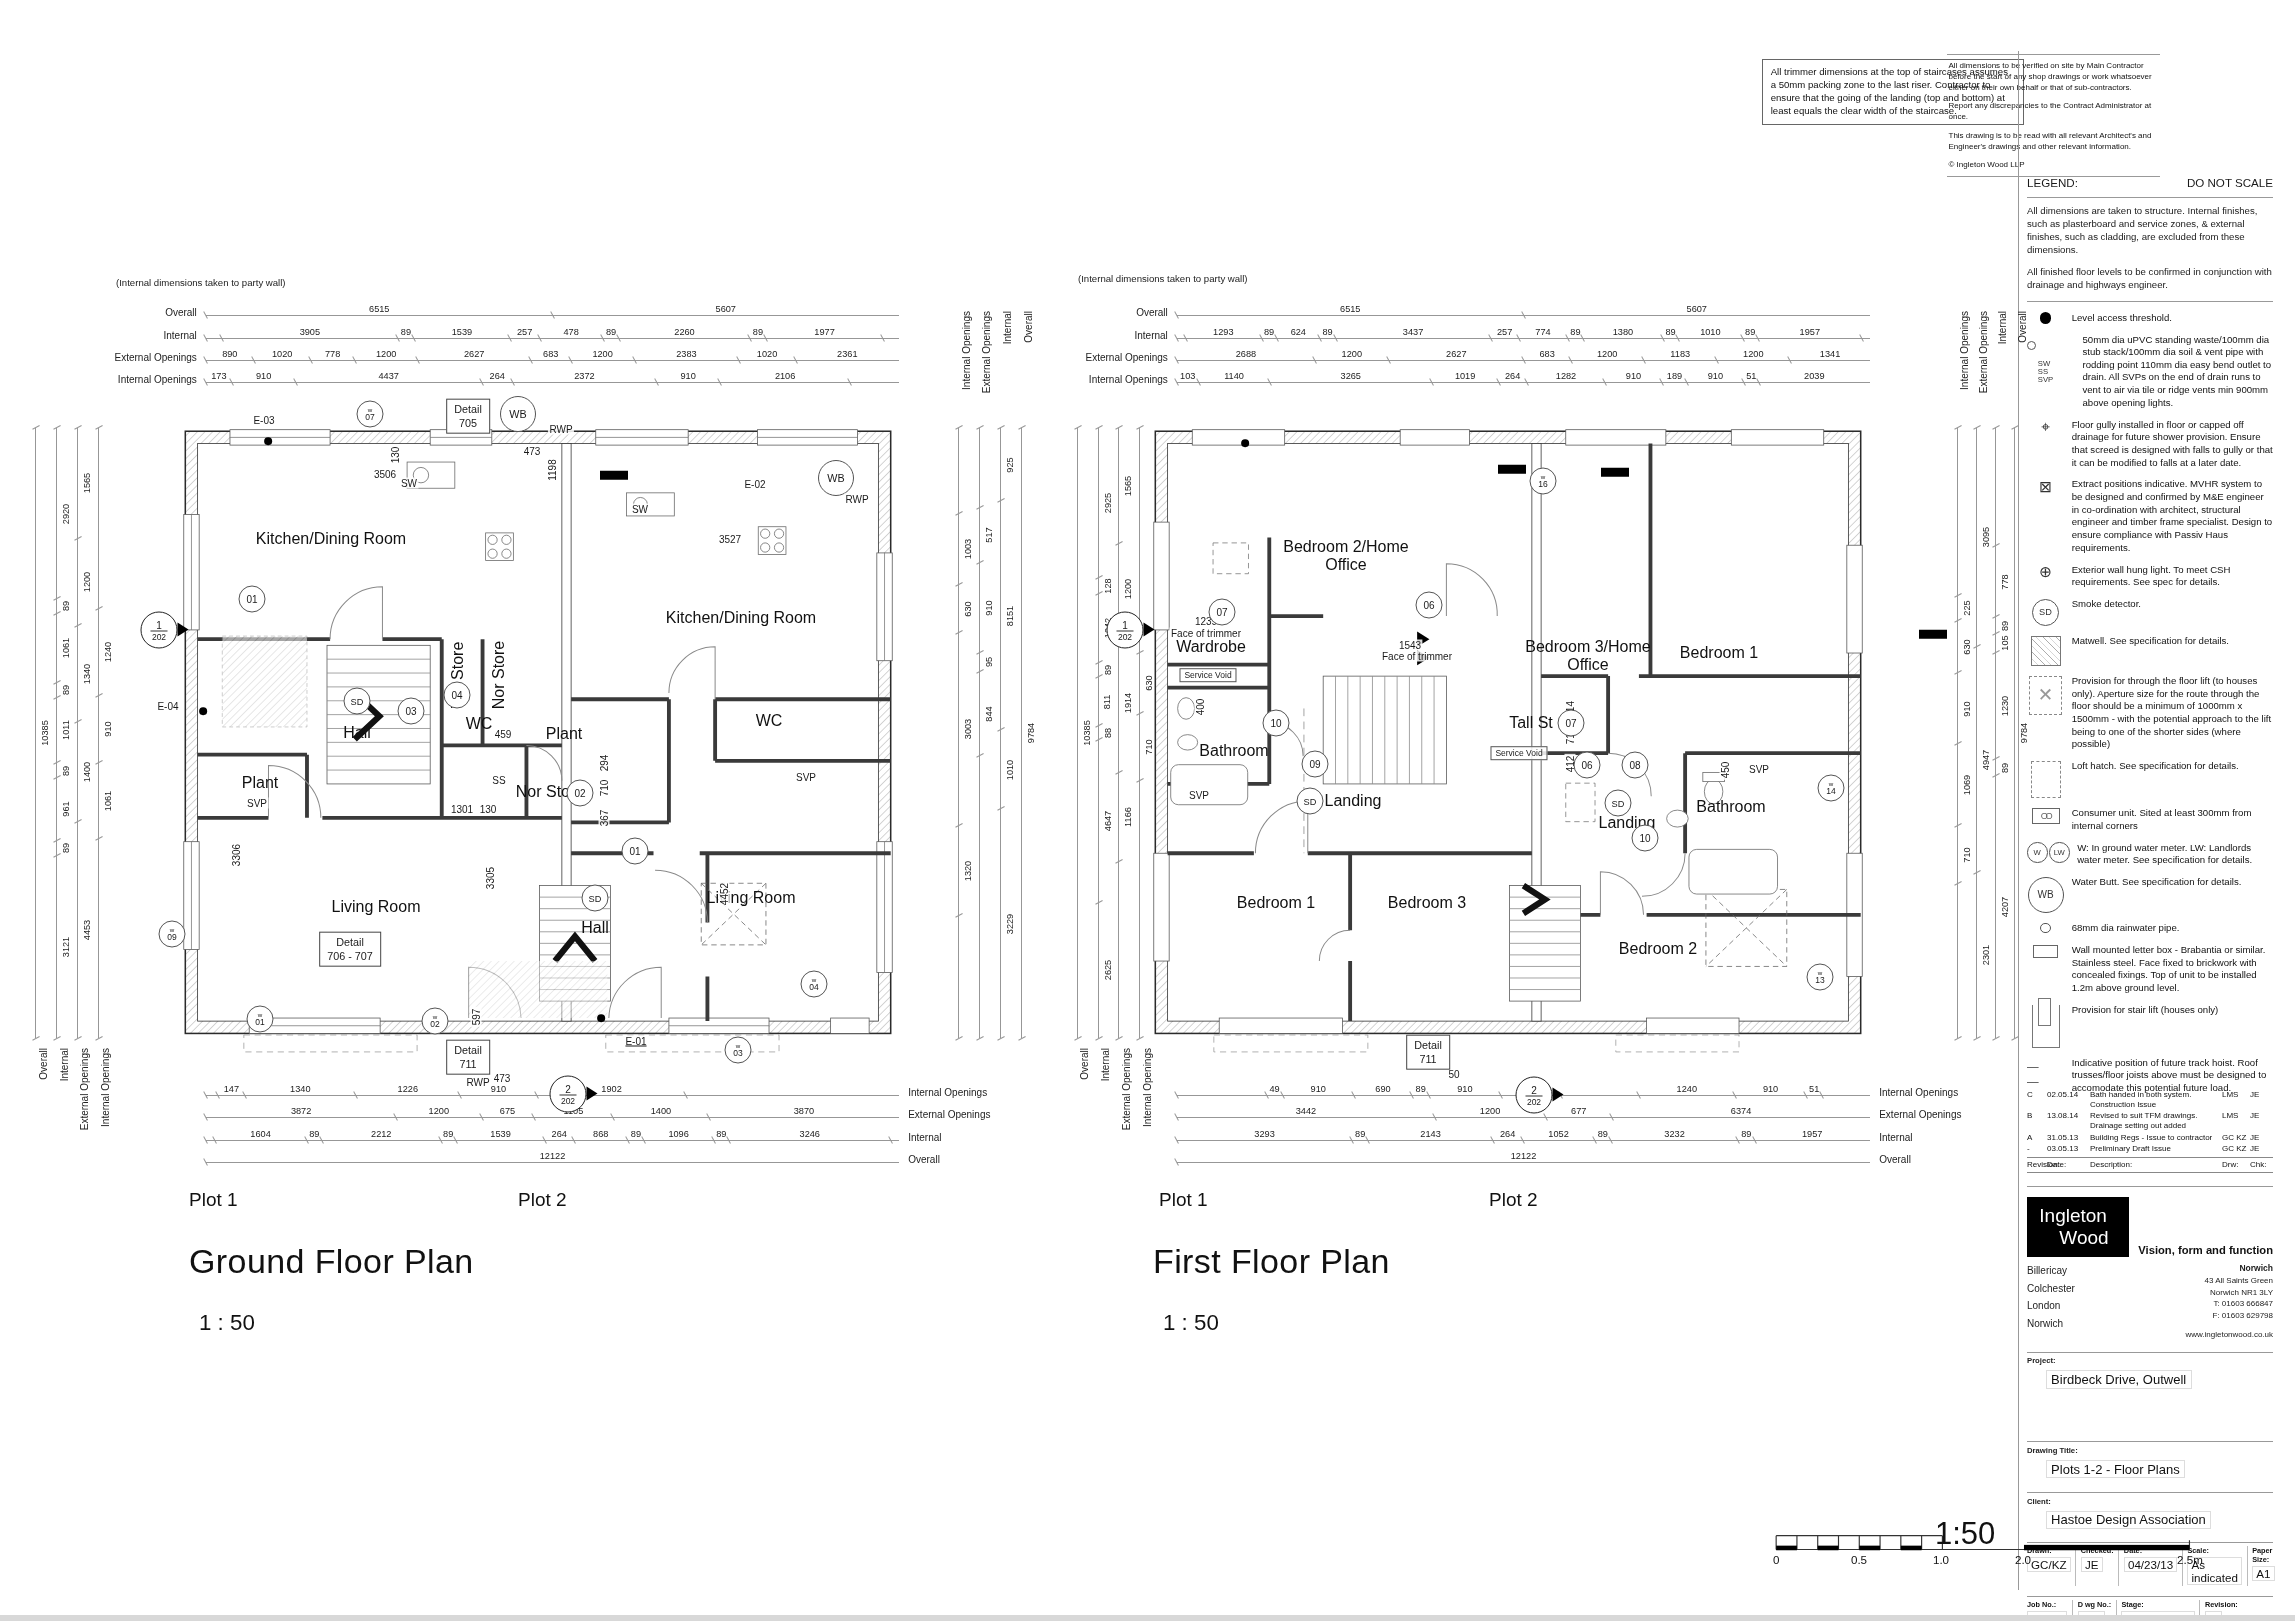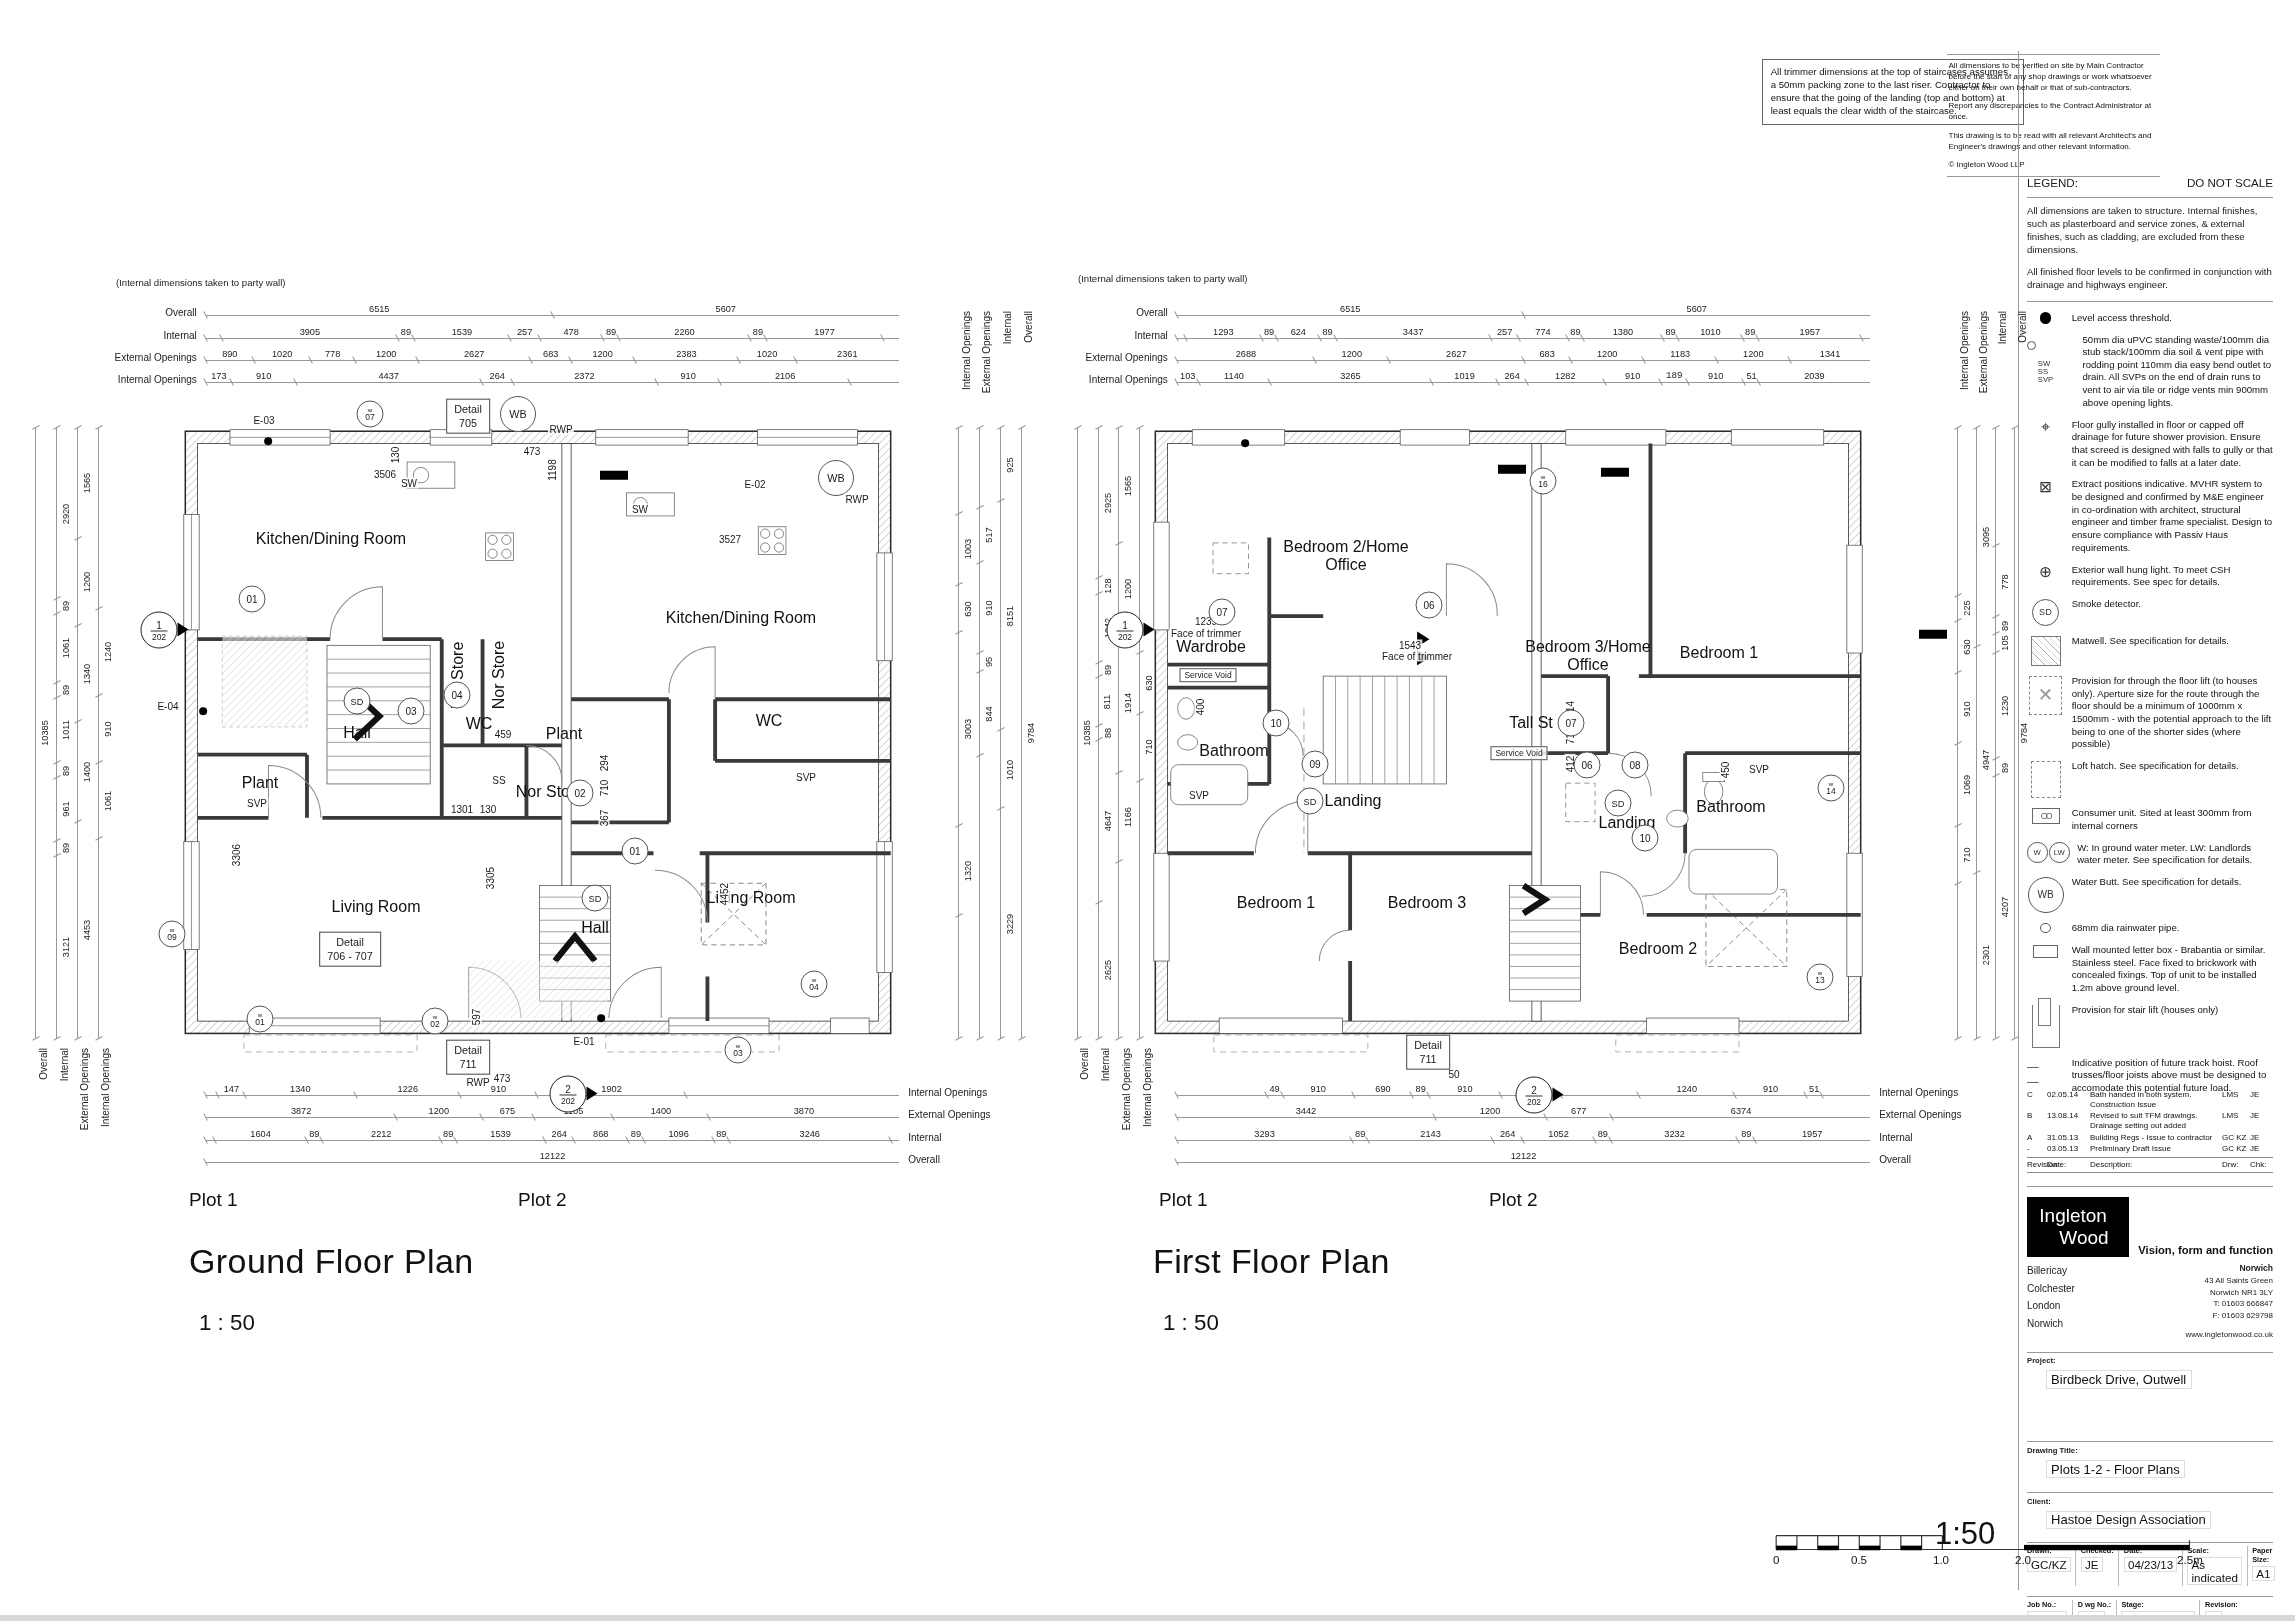--- a/index.html
+++ b/index.html
@@ -919,21 +919,21 @@
       </span>
       <span class="seg" style="flex-grow: 264;">
         <i>264</i>
       </span>
       <span class="seg" style="flex-grow: 1282;">
         <i>1282</i>
       </span>
       <span class="seg" style="flex-grow: 910;">
         <i>910</i>
       </span>
-      <span class="seg" style="flex-grow: 189; font-family: Liberation Mono, monospace;">
+      <span class="seg" style="flex-grow: 189;">
         <i>189</i>
       </span>
       <span class="seg" style="flex-grow: 910;">
         <i>910</i>
       </span>
       <span class="seg" style="flex-grow: 70;">
         <i>51</i>
       </span>
       <span class="seg" style="flex-grow: 2039;">
         <i>2039</i>
@@ -1182,21 +1182,21 @@
     <div class="pl sm" style="left: 257px; top: 803px;">SVP</div>
     <div class="pl sm" style="left: 806px; top: 777px;">SVP</div>
     <div class="pl sm" style="left: 561px; top: 429px;">RWP</div>
     <div class="pl sm" style="left: 857px; top: 499px;">RWP</div>
     <div class="pl sm" style="left: 478px; top: 1082px;">RWP</div>
     <div class="pl sm" style="left: 532px; top: 451px;">473</div>
     <div class="pl sm" style="left: 502px; top: 1078px;">473</div>
     <div class="pl sm" style="left: 462px; top: 809px;">1301</div>
     <div class="pl sm" style="left: 488px; top: 809px;">130</div>
     <div class="pl sm" style="left: 503px; top: 734px;">459</div>
-    <div class="pl sm" style="left: 584px; top: 1041px;">E-01</div>
+    <div class="pl sm" style="left: 636px; top: 1041px; text-decoration: underline;">E-01</div>
     <div class="pl sm" style="left: 755px; top: 484px;">E-02</div>
     <div class="pl sm" style="left: 264px; top: 420px;">E-03</div>
     <div class="pl sm" style="left: 168px; top: 706px;">E-04</div>
     <div class="pl sm rot" style="left: 552px; top: 470px;">1198</div>
     <div class="pl sm rot" style="left: 395px; top: 455px;">130</div>
     <div class="pl sm rot" style="left: 236px; top: 855px;">3306</div>
     <div class="pl sm rot" style="left: 490px; top: 878px;">3305</div>
     <div class="pl sm rot" style="left: 724px; top: 894px;">4452</div>
     <div class="pl sm rot" style="left: 476px; top: 1017px;">597</div>
     <div class="pl sm rot" style="left: 604px; top: 818px;">367</div>

